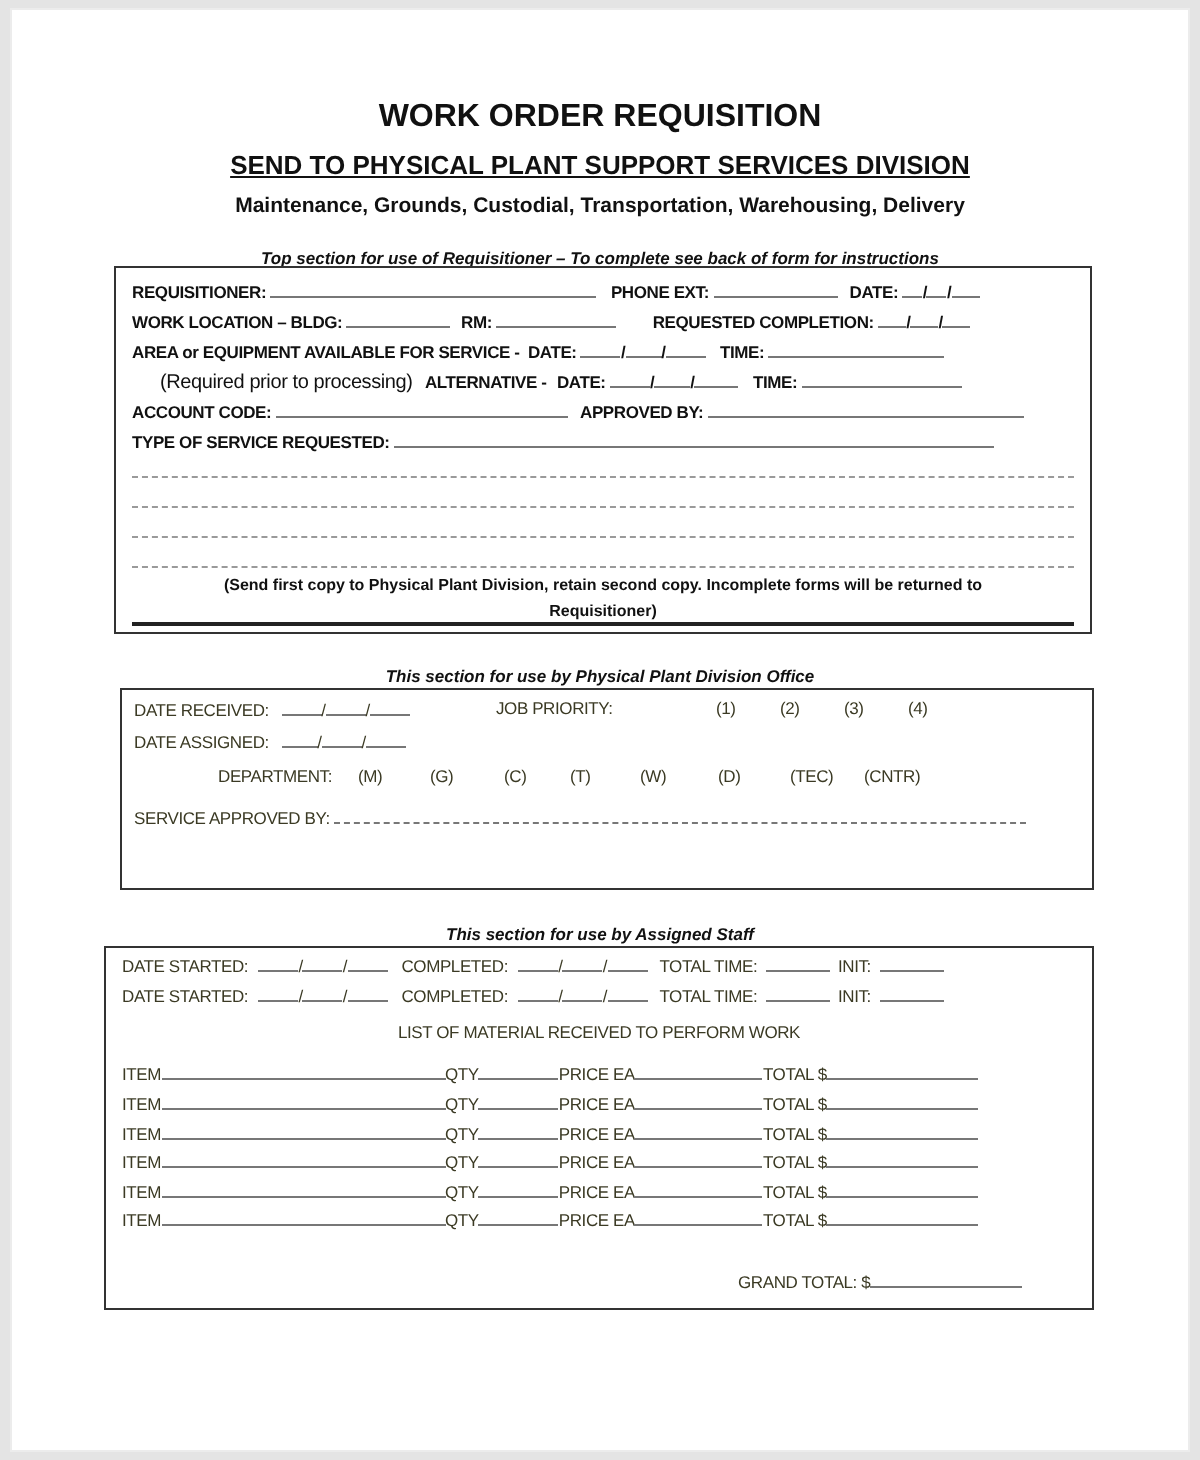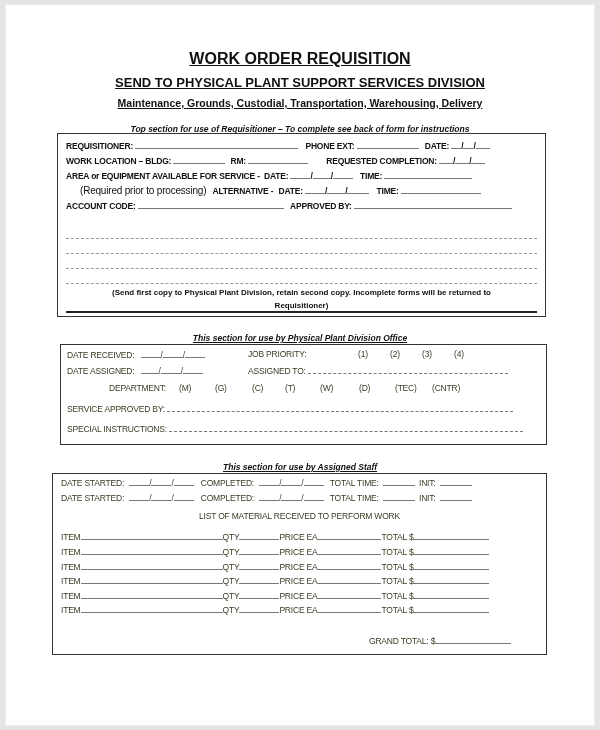--- a/index.html
+++ b/index.html
@@ -5,21 +5,21 @@
   html, body { margin: 0; padding: 0; }
   body {
     width: 600px; height: 730px; background: #e4e4e4;
     position: relative; overflow: hidden;
     font-family: "Liberation Sans", sans-serif;
   }
   .page {
     position: absolute; left: 5px; top: 4px; width: 590px; height: 722px;
     background: #ffffff; border: 1px solid #ececec; box-sizing: border-box;
   }
-  .abs { position: absolute; white-space: nowrap; text-decoration: underline; }
+  .abs { position: absolute; white-space: nowrap; }
   .title {
     left: 0; width: 600px; top: 50px; text-align: center;
     font-size: 16px; font-weight: bold; color: #111;
   }
   .subtitle {
     left: 0; width: 600px; top: 75px; text-align: center;
     font-size: 13px; font-weight: bold; text-decoration: underline; color: #111;
   }
   .subsub {
     left: 0; width: 600px; top: 97px; text-align: center;
@@ -93,20 +93,24 @@
     <span class="line" style="width:20px"></span><span style="font-weight:bold">/</span><span class="line" style="width:18px"></span><span style="font-weight:bold">/</span><span class="line" style="width:22px"></span>
     <span style="margin-left:5px;font-weight:bold">TIME:</span>
     <span class="line" style="width:80px"></span>
   </div>
   <div class="row" style="left:8px;top:66px">
     <span>ACCOUNT CODE:</span>
     <span class="line" style="width:146px"></span>
     <span style="margin-left:4px">APPROVED BY:</span>
     <span class="line" style="width:158px"></span>
   </div>
+  <div class="row" style="left:8px;top:81px">
+    <span>TYPE OF SERVICE REQUESTED:</span>
+    <span class="line" style="width:300px"></span>
+  </div>
   <div class="dash" style="left:8px;right:8px;top:104px"></div>
   <div class="dash" style="left:8px;right:8px;top:119px"></div>
   <div class="dash" style="left:8px;right:8px;top:134px"></div>
   <div class="dash" style="left:8px;right:8px;top:149px"></div>
   <div class="note" style="top:152px">
     <div>(Send first copy to Physical Plant Division, retain second copy. Incomplete forms will be returned to</div>
     <div>Requisitioner)</div>
   </div>
   <div class="thick"></div>
 </div>
@@ -121,42 +125,34 @@
     <span>JOB PRIORITY:</span>
     <span style="position:absolute;left:110px">(1)</span>
     <span style="position:absolute;left:142px">(2)</span>
     <span style="position:absolute;left:174px">(3)</span>
     <span style="position:absolute;left:206px">(4)</span>
   </div>
   <div class="row" style="left:6px;top:20px">
     <span>DATE ASSIGNED:</span>
     <span class="line" style="width:18px;margin-left:4px"></span><span>/</span><span class="line" style="width:20px"></span><span>/</span><span class="line" style="width:20px"></span>
   </div>
-  <div class="row" style="left:187px;top:20px">
-    <span>ASSIGNED TO:</span>
-    <span class="line" style="width:200px;border-bottom-style:dashed"></span>
-  </div>
   <div class="row" style="left:48px;top:38px">
     <span>DEPARTMENT:</span>
     <span style="position:absolute;left:70px">(M)</span>
     <span style="position:absolute;left:106px">(G)</span>
     <span style="position:absolute;left:143px">(C)</span>
     <span style="position:absolute;left:176px">(T)</span>
     <span style="position:absolute;left:211px">(W)</span>
     <span style="position:absolute;left:250px">(D)</span>
     <span style="position:absolute;left:286px">(TEC)</span>
     <span style="position:absolute;left:323px">(CNTR)</span>
   </div>
   <div class="row" style="left:6px;top:58px">
     <span>SERVICE APPROVED BY:</span>
     <span class="line" style="width:346px;border-bottom-style:dashed"></span>
-  </div>
-  <div class="row" style="left:6px;top:78px">
-    <span>SPECIAL INSTRUCTIONS:</span>
-    <span class="line" style="width:354px;border-bottom-style:dashed"></span>
   </div>
 </div>
 
 <div class="abs section-caption" style="top:462px">This section for use by Assigned Staff</div>
 <div class="box b3">
   <div class="row" style="left:8px;top:3px">
     <span>DATE STARTED:</span>
     <span class="line" style="width:20px;margin-left:3px"></span><span>/</span><span class="line" style="width:20px"></span><span>/</span><span class="line" style="width:20px"></span>
     <span style="margin-left:5px">COMPLETED:</span>
     <span class="line" style="width:20px;margin-left:3px"></span><span>/</span><span class="line" style="width:20px"></span><span>/</span><span class="line" style="width:20px"></span>

